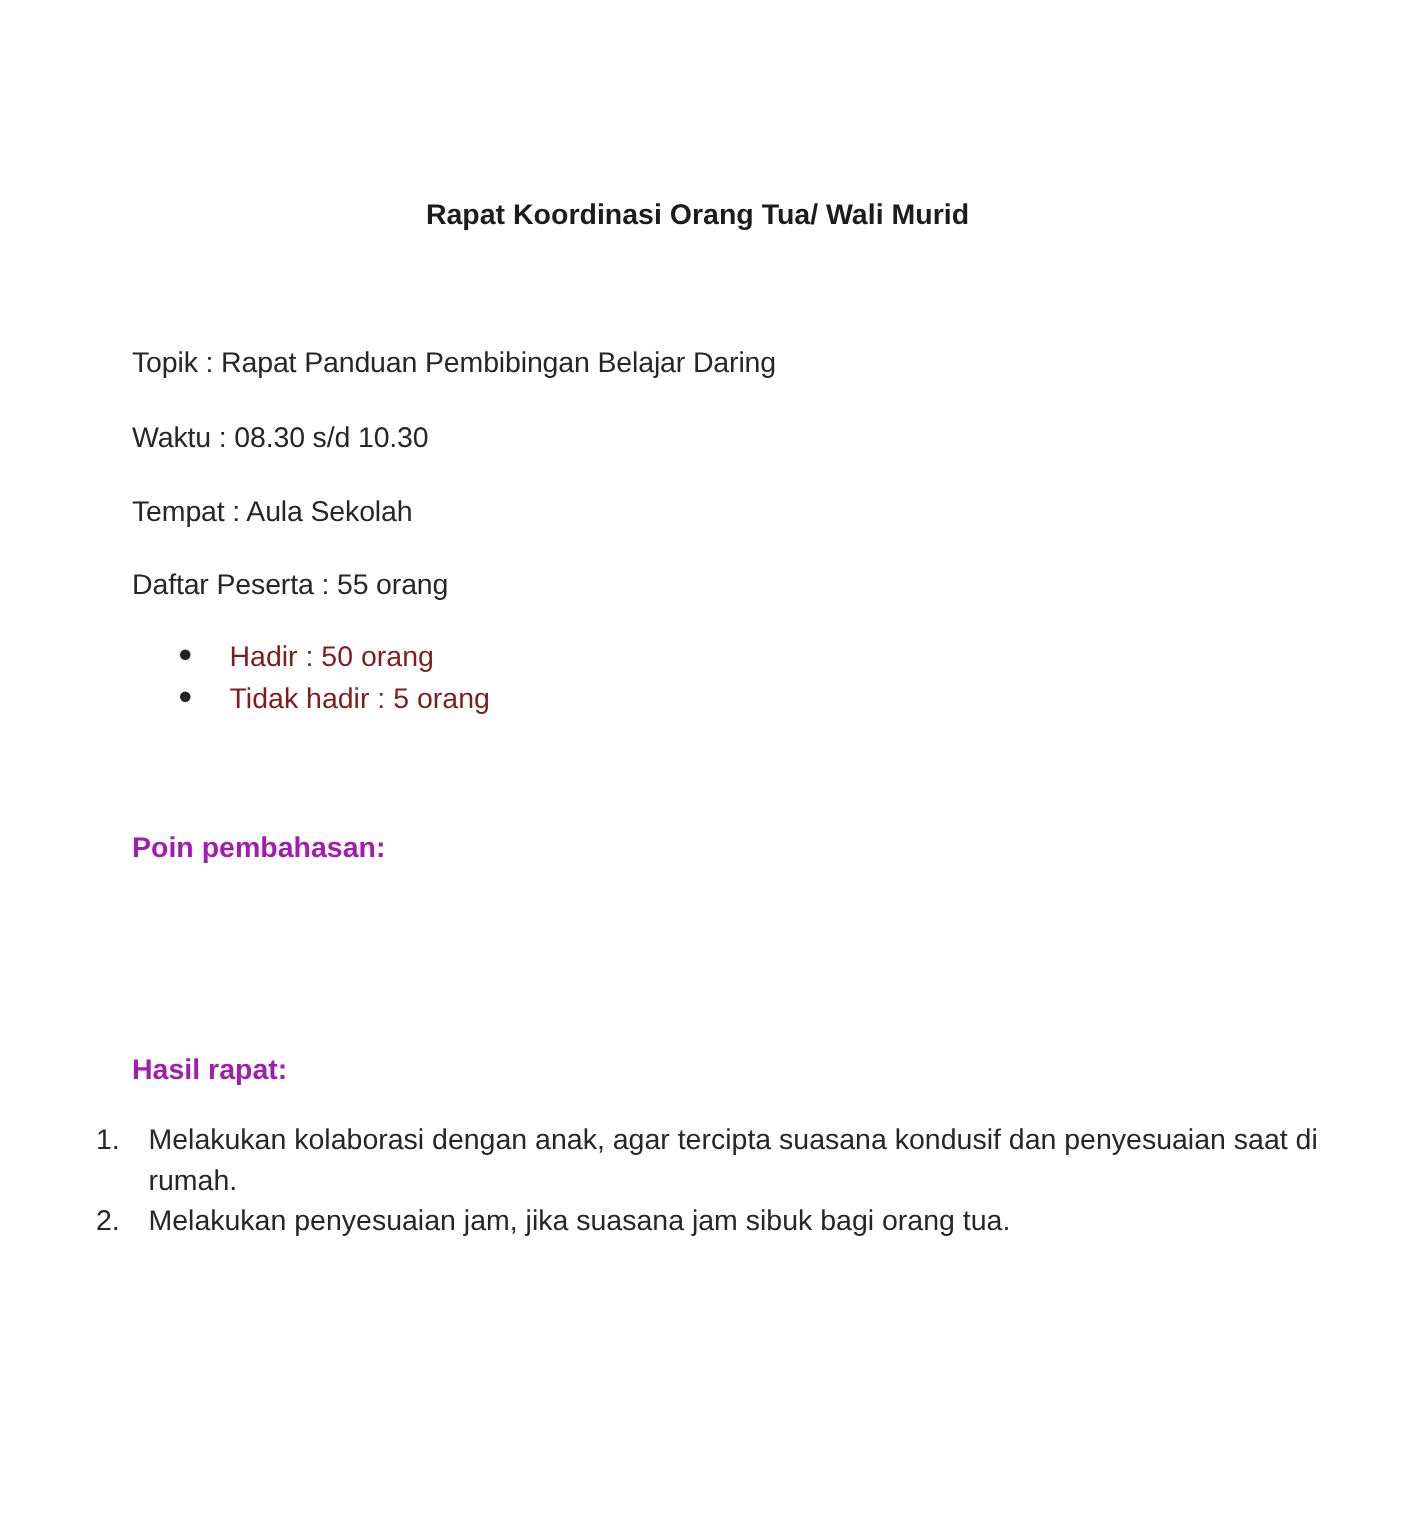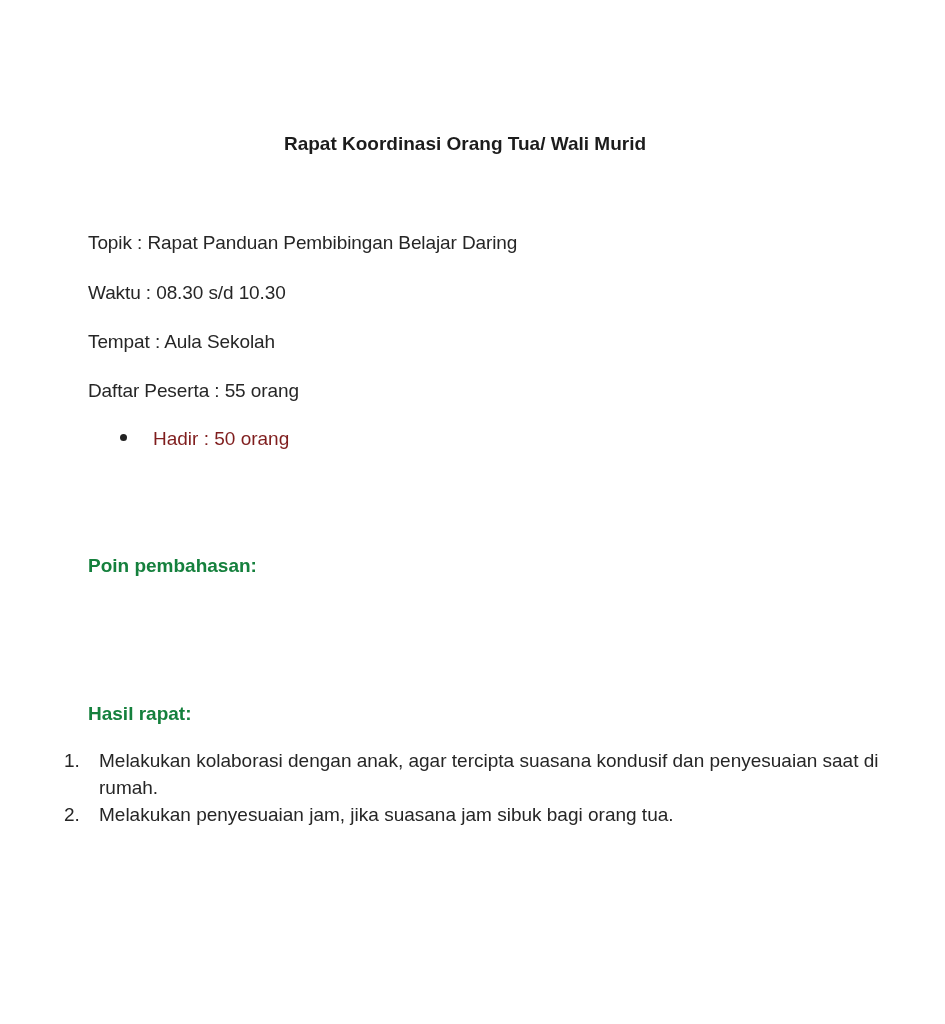--- a/index.html
+++ b/index.html
@@ -38,21 +38,21 @@
       color: #262626;
       white-space: nowrap;
       letter-spacing: -0.1px;
       text-align: center;
     }
     .heading {
       position: absolute;
       left: 88px;
       font-size: 19px;
       font-weight: bold;
-      color: #15803d;
+      color: #a21caf;
     }
     .bullet-item {
       position: absolute;
       left: 120px;
       font-size: 19px;
       color: #7f1d1d;
       white-space: nowrap;
     }
     .bullet-dot {
       display: inline-block;
@@ -91,20 +91,23 @@
   <div class="title">Rapat Koordinasi Orang Tua/ Wali Murid</div>
 
   <div class="line" style="top:232px;">Topik : Rapat Panduan Pembibingan Belajar Daring</div>
   <div class="line" style="top:282px;">Waktu : 08.30 s/d 10.30</div>
   <div class="line" style="top:331px;">Tempat : Aula Sekolah</div>
   <div class="line" style="top:380px;">Daftar Peserta : 55 orang</div>
 
   <div class="bullet-item" style="top:428px;">
     <span class="bullet-dot"></span><span>Hadir : 50 orang</span>
   </div>
+  <div class="bullet-item" style="top:456px;">
+    <span class="bullet-dot"></span><span>Tidak hadir : 5 orang</span>
+  </div>
 
   <div class="heading" style="top:555px;">Poin pembahasan:</div>
 
   <div class="heading" style="top:703px;">Hasil rapat:</div>
 
   <div class="num-item" style="top:747px;">
     <span class="num-label">1.</span>
     <span class="num-text">Melakukan kolaborasi dengan anak, agar tercipta suasana kondusif dan penyesuaian saat di rumah.</span>
   </div>
   <div class="num-item" style="top:801px;">

